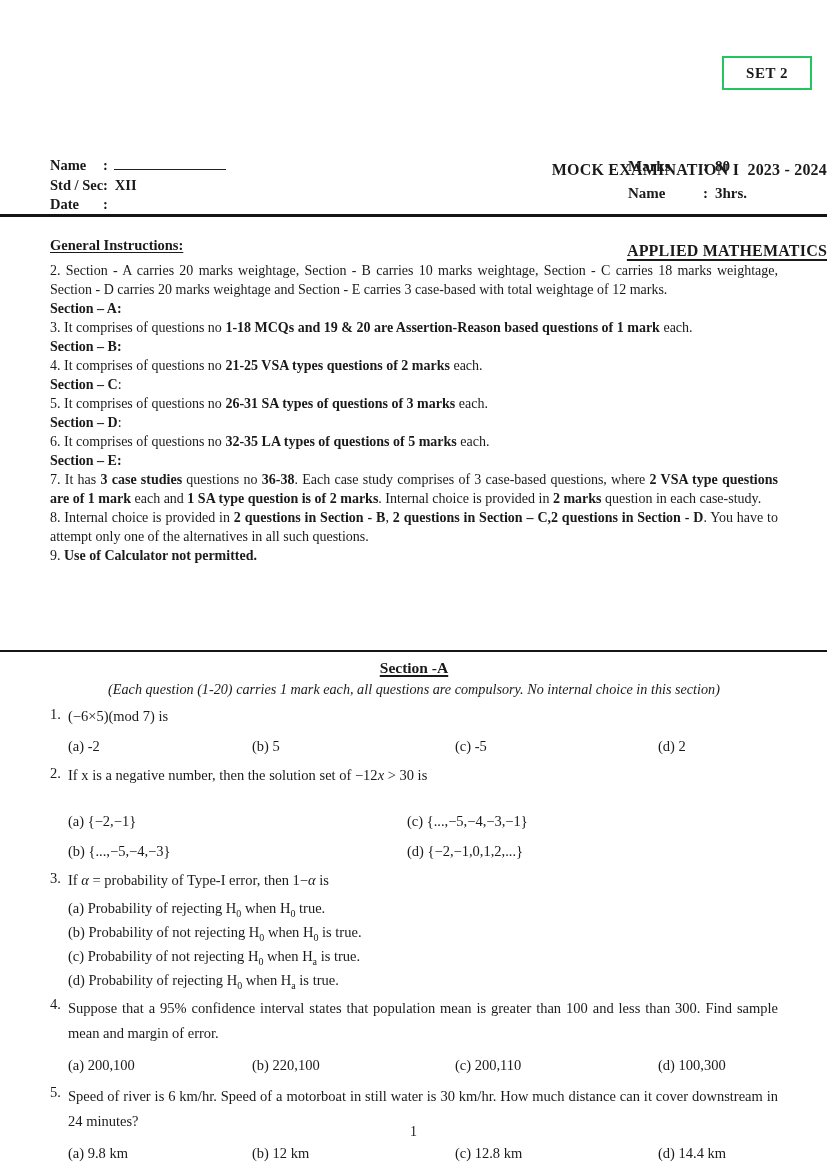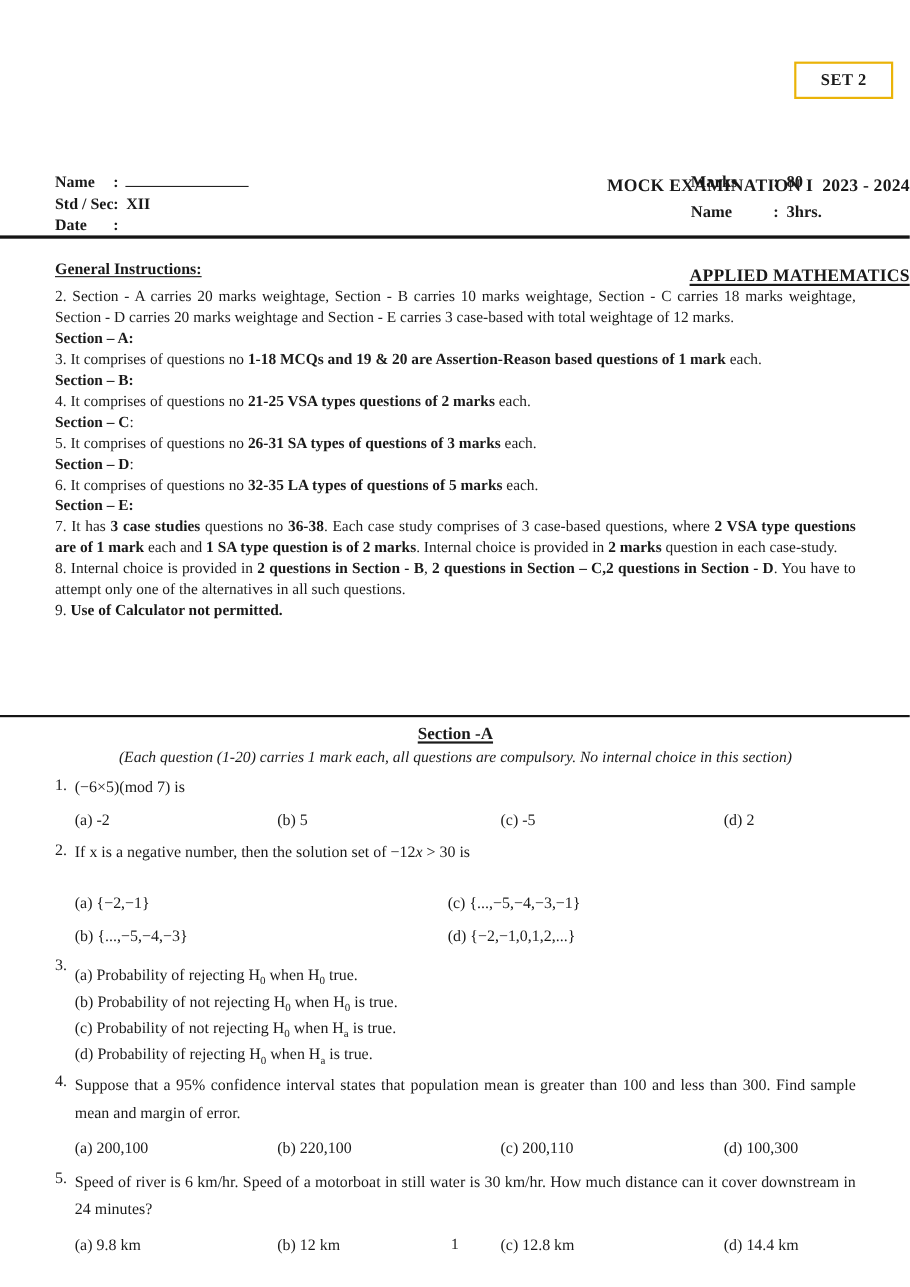--- a/index.html
+++ b/index.html
@@ -4,21 +4,21 @@
 <style>
   html,body{margin:0;padding:0;}
   body{
     width:827px;height:1170px;
     background:#ffffff;color:#1a1a1a;
     font-family:"Liberation Serif", serif;
     position:relative;overflow:hidden;
   }
   .set-box{
     position:absolute;top:56px;left:722px;width:86px;height:30px;
-    border:2px solid #eab308;display:flex;align-items:center;justify-content:center;
+    border:2px solid #22c55e;display:flex;align-items:center;justify-content:center;
     font-size:15px;font-weight:600;letter-spacing:.5px;
   }
   .title-block{
     position:absolute;top:102px;left:0;width:100%;text-align:right;
     font-weight:bold;font-size:16px;line-height:27px;white-space:pre;letter-spacing:.2px;
   }
   .title-u{text-decoration:underline;text-decoration-thickness:2px;text-underline-offset:3px;}
   .header-left{position:absolute;top:156px;left:50px;font-size:14.5px;font-weight:bold;line-height:19.5px;}
   .hrow{white-space:nowrap;}
   .hlabel{display:inline-block;width:53px;}
@@ -117,20 +117,21 @@
             <span class="opt">(a) {−2,−1}</span>
             <span class="opt">(c) {...,−5,−4,−3,−1}</span>
             <span class="opt">(b) {...,−5,−4,−3}</span>
             <span class="opt">(d) {−2,−1,0,1,2,...}</span>
           </div>
         </div>
       </div>
       <div class="q">
         <span class="q-num">3.</span>
         <div class="q-body">
+          <div class="q-text">If <i>α</i>  = probability of Type-I error, then 1−<i>α</i> is</div>
           <div class="opts stack">
             <span class="opt">(a) Probability of rejecting H<sub>0</sub> when H<sub>0</sub> true.</span>
             <span class="opt">(b) Probability of not rejecting H<sub>0</sub> when H<sub>0</sub> is true.</span>
             <span class="opt">(c) Probability of not rejecting H<sub>0</sub> when H<sub>a</sub> is true.</span>
             <span class="opt">(d) Probability of rejecting H<sub>0</sub> when H<sub>a</sub> is true.</span>
           </div>
         </div>
       </div>
       <div class="q">
         <span class="q-num">4.</span>

